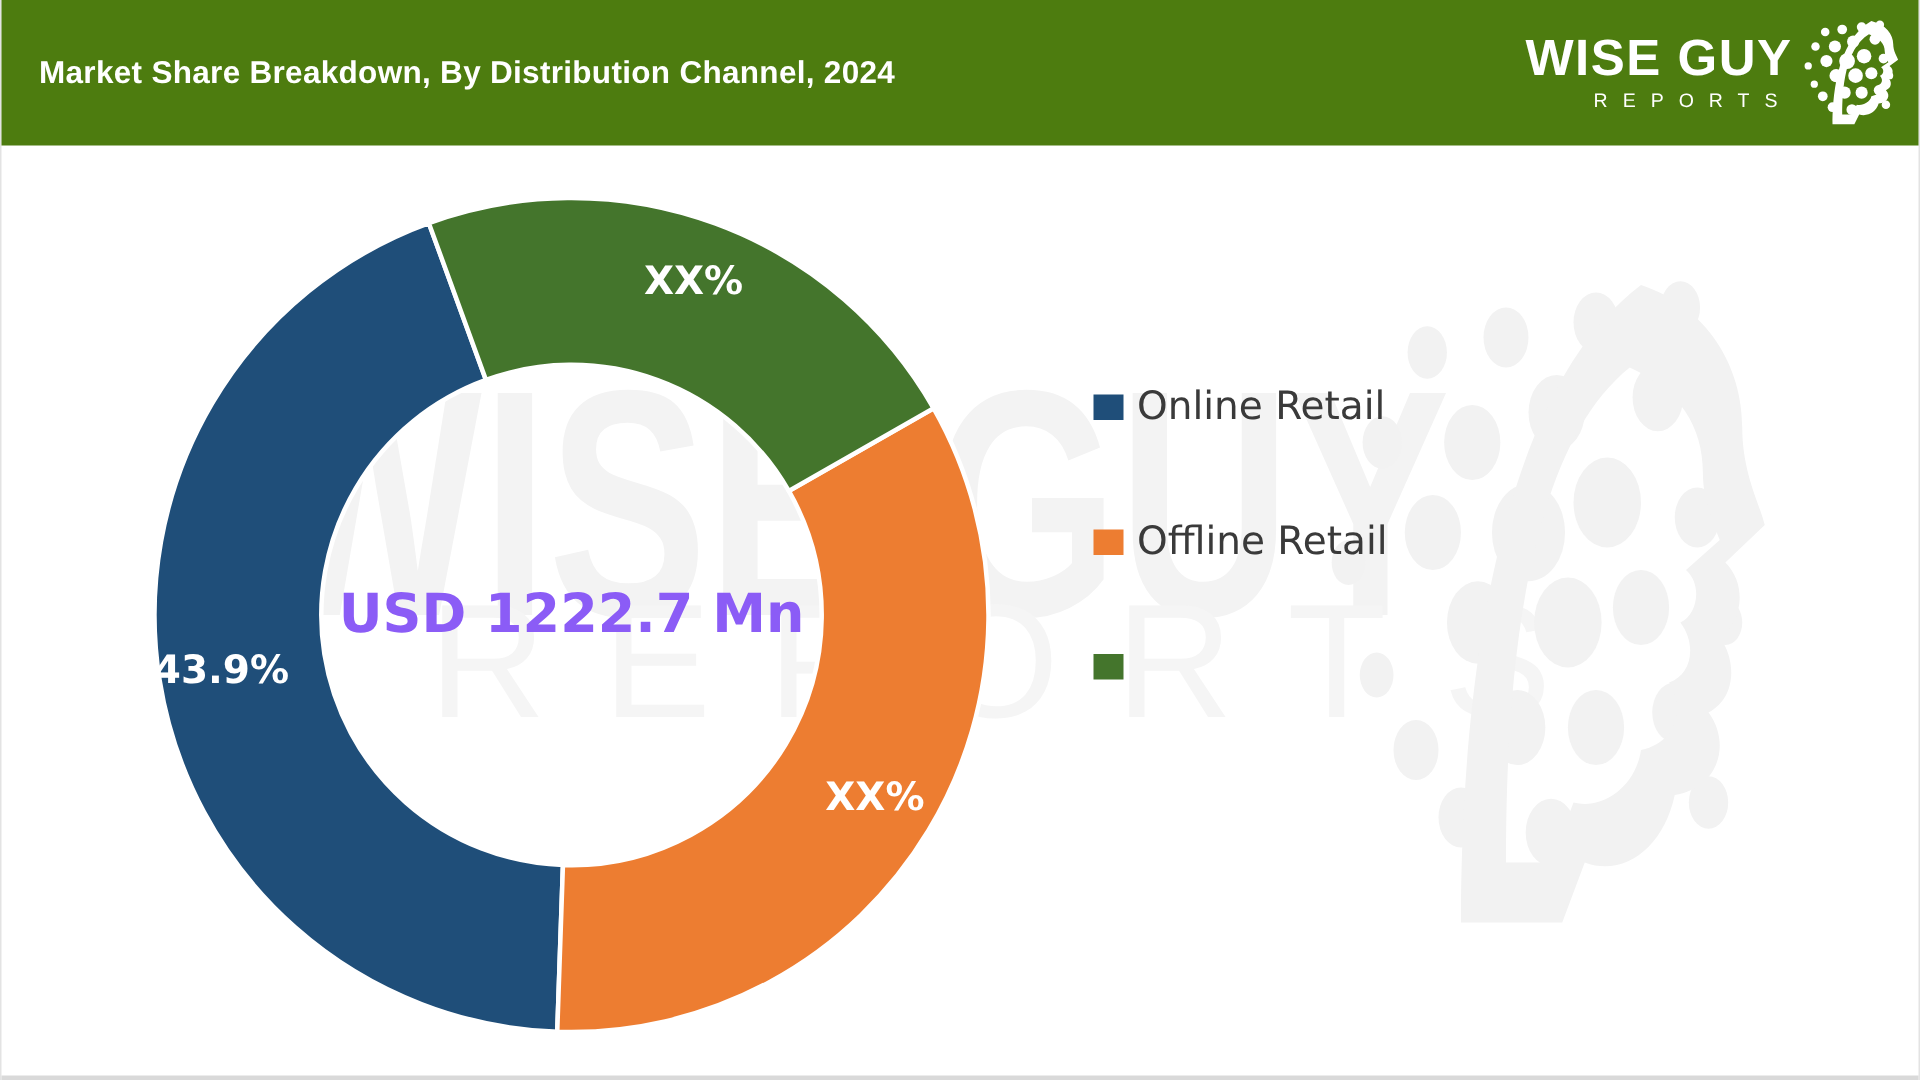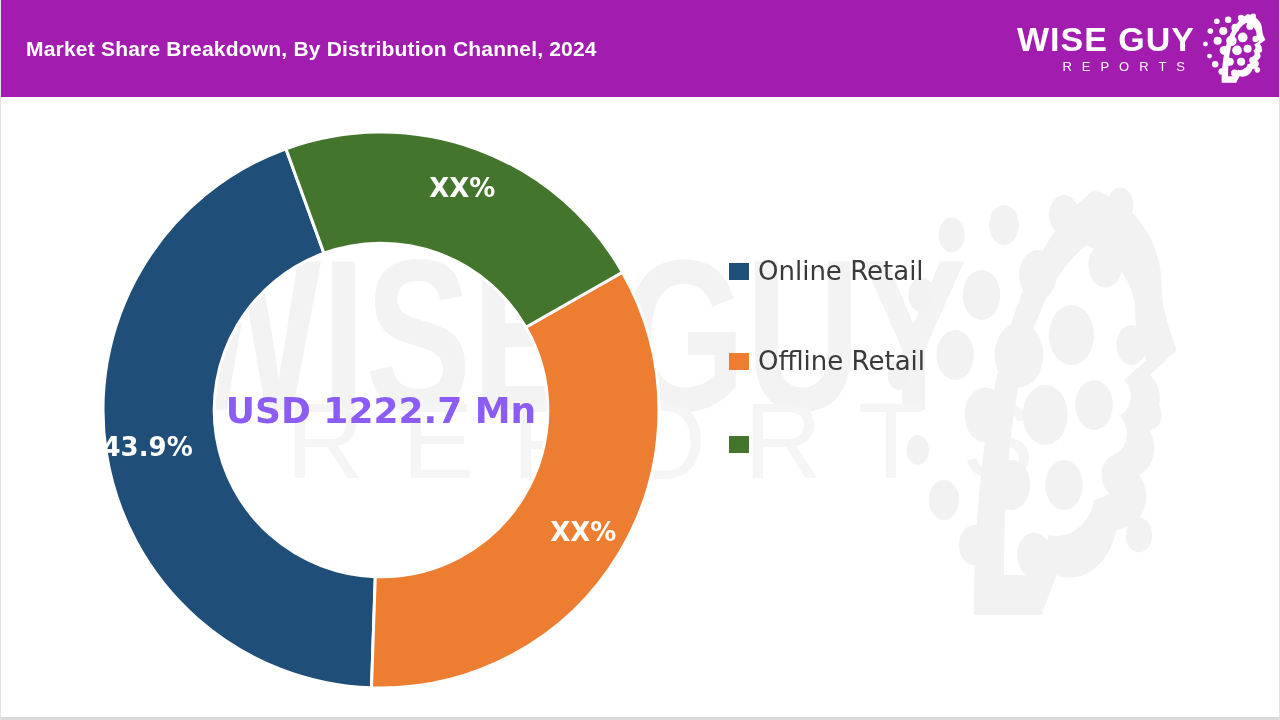--- a/index.html
+++ b/index.html
@@ -144,21 +144,21 @@
     </div>
     <div class="legend-item">
       <span class="legend-swatch" style="background: rgb(237, 125, 49);"></span>
       <span class="legend-label">Offline Retail</span>
     </div>
     <div class="legend-item">
       <span class="legend-swatch" style="background: rgb(68, 117, 44);"></span>
     </div>
   </div>
 
-  <div class="header" id="header-bar" style="background: #a21caf;">
+  <div class="header" id="header-bar" style="background: #4d7c0f;">
     <div class="header-title">Market Share Breakdown, By Distribution Channel, 2024</div>
     <div class="logo">
       <div class="logo-text">
         <div class="logo-line1">WISE GUY</div>
         <div class="logo-line2">REPORTS</div>
       </div>
       <svg class="logo-face-svg" viewBox="0 0 84 90">
         <use href="#dot-face" fill="#ffffff"></use>
       </svg>
     </div>

